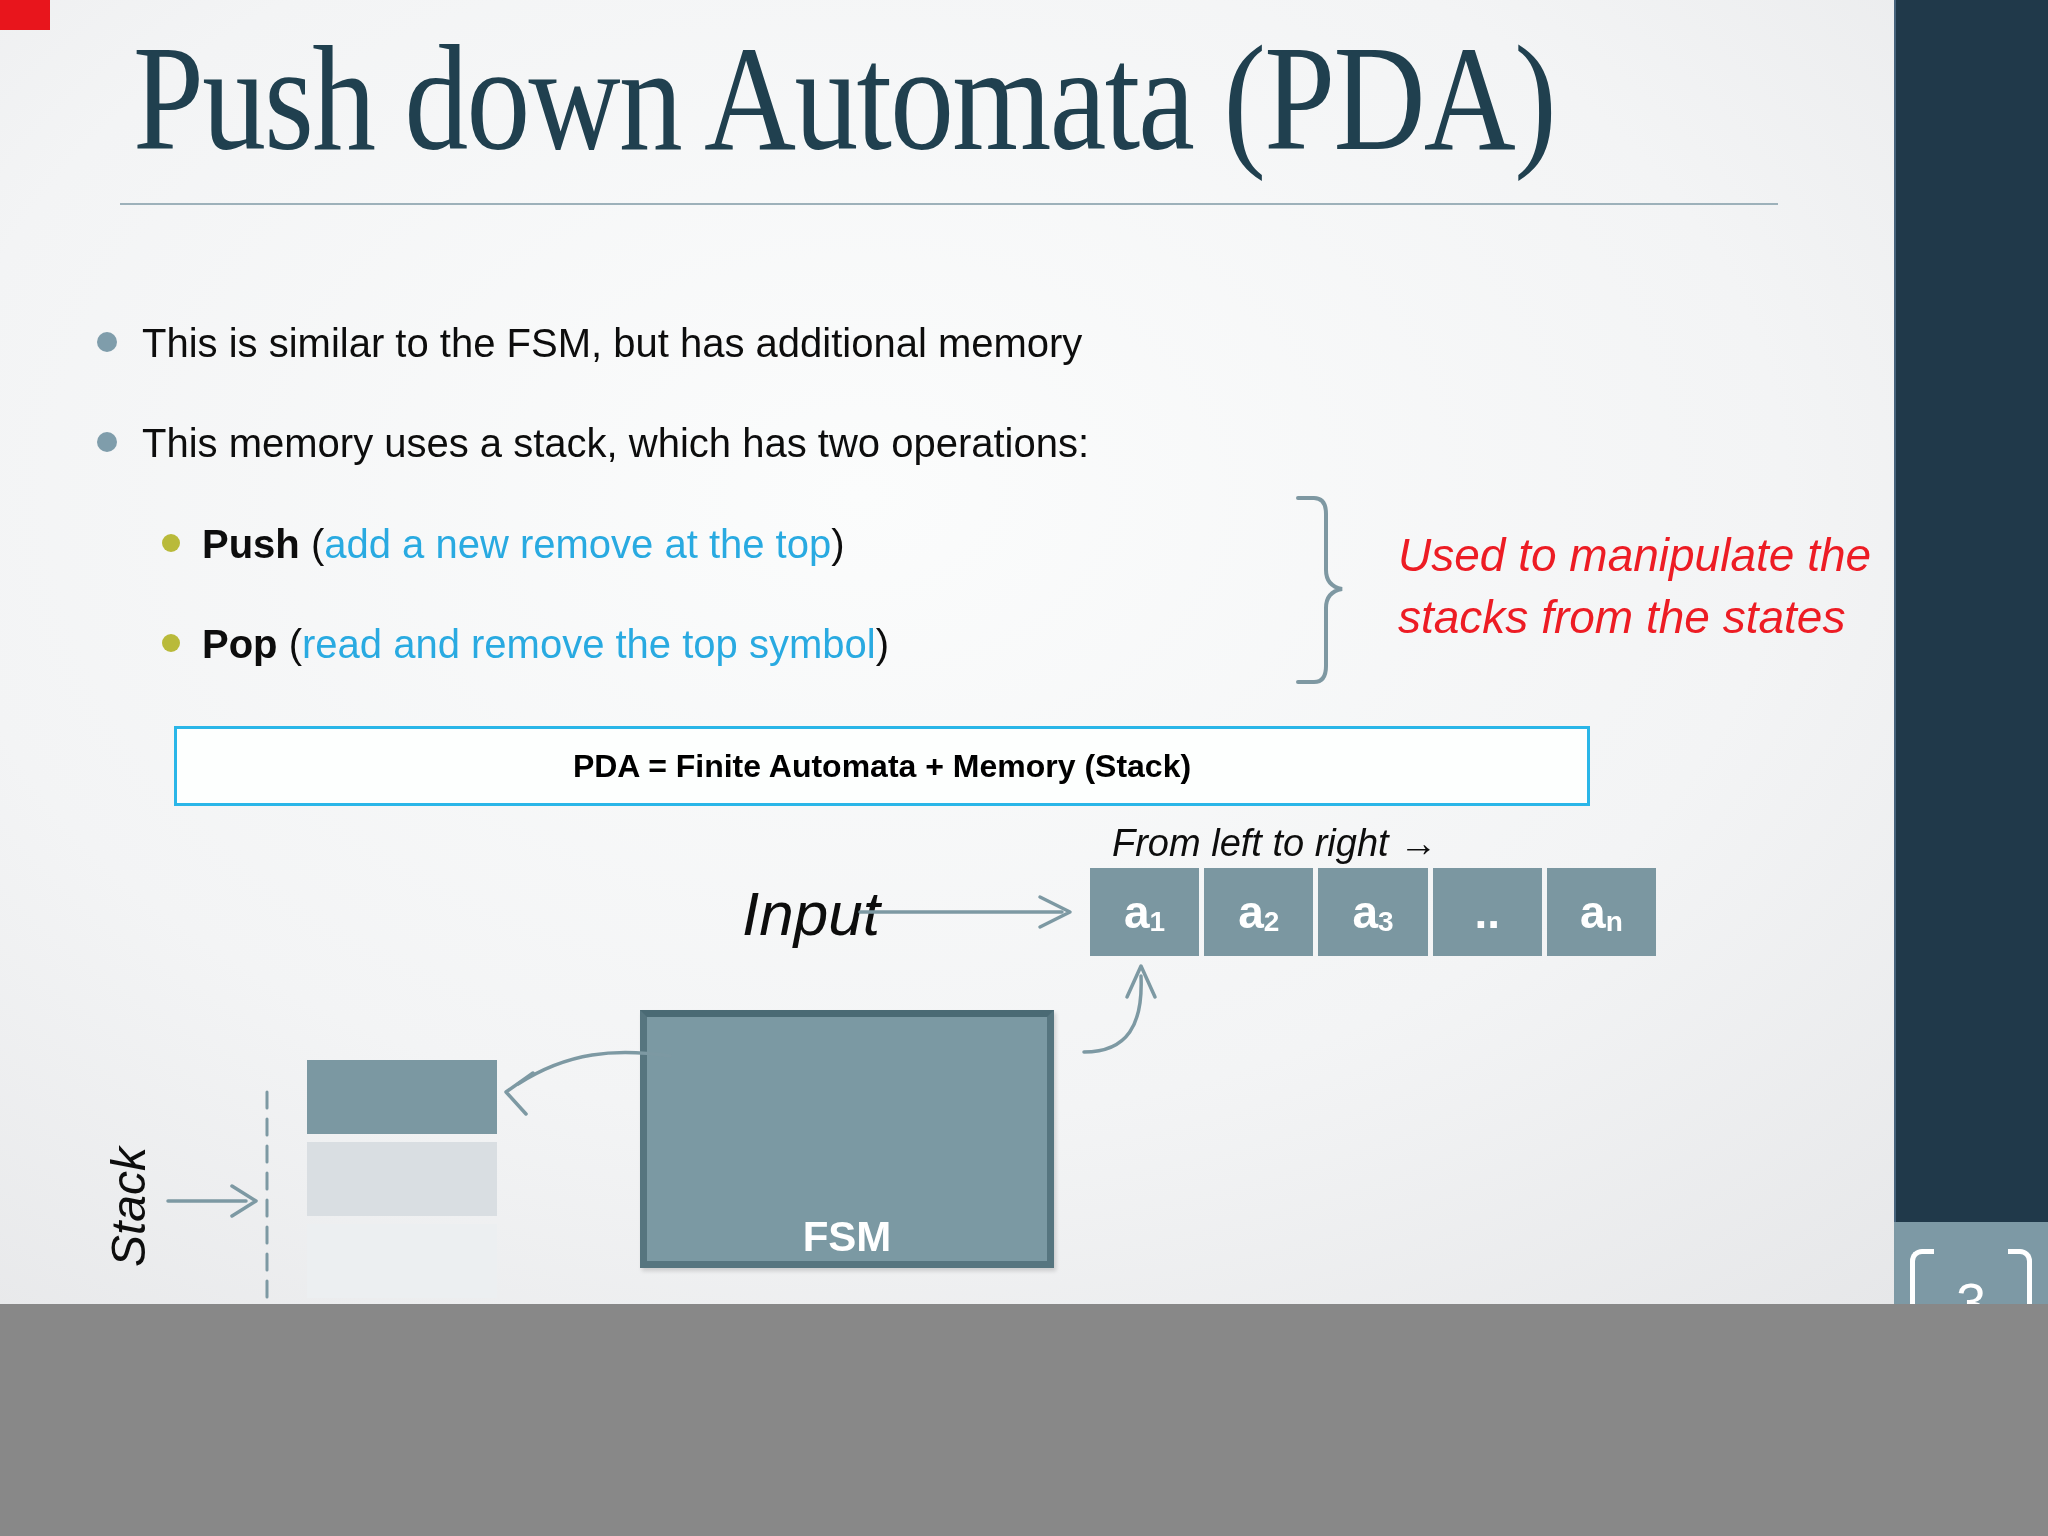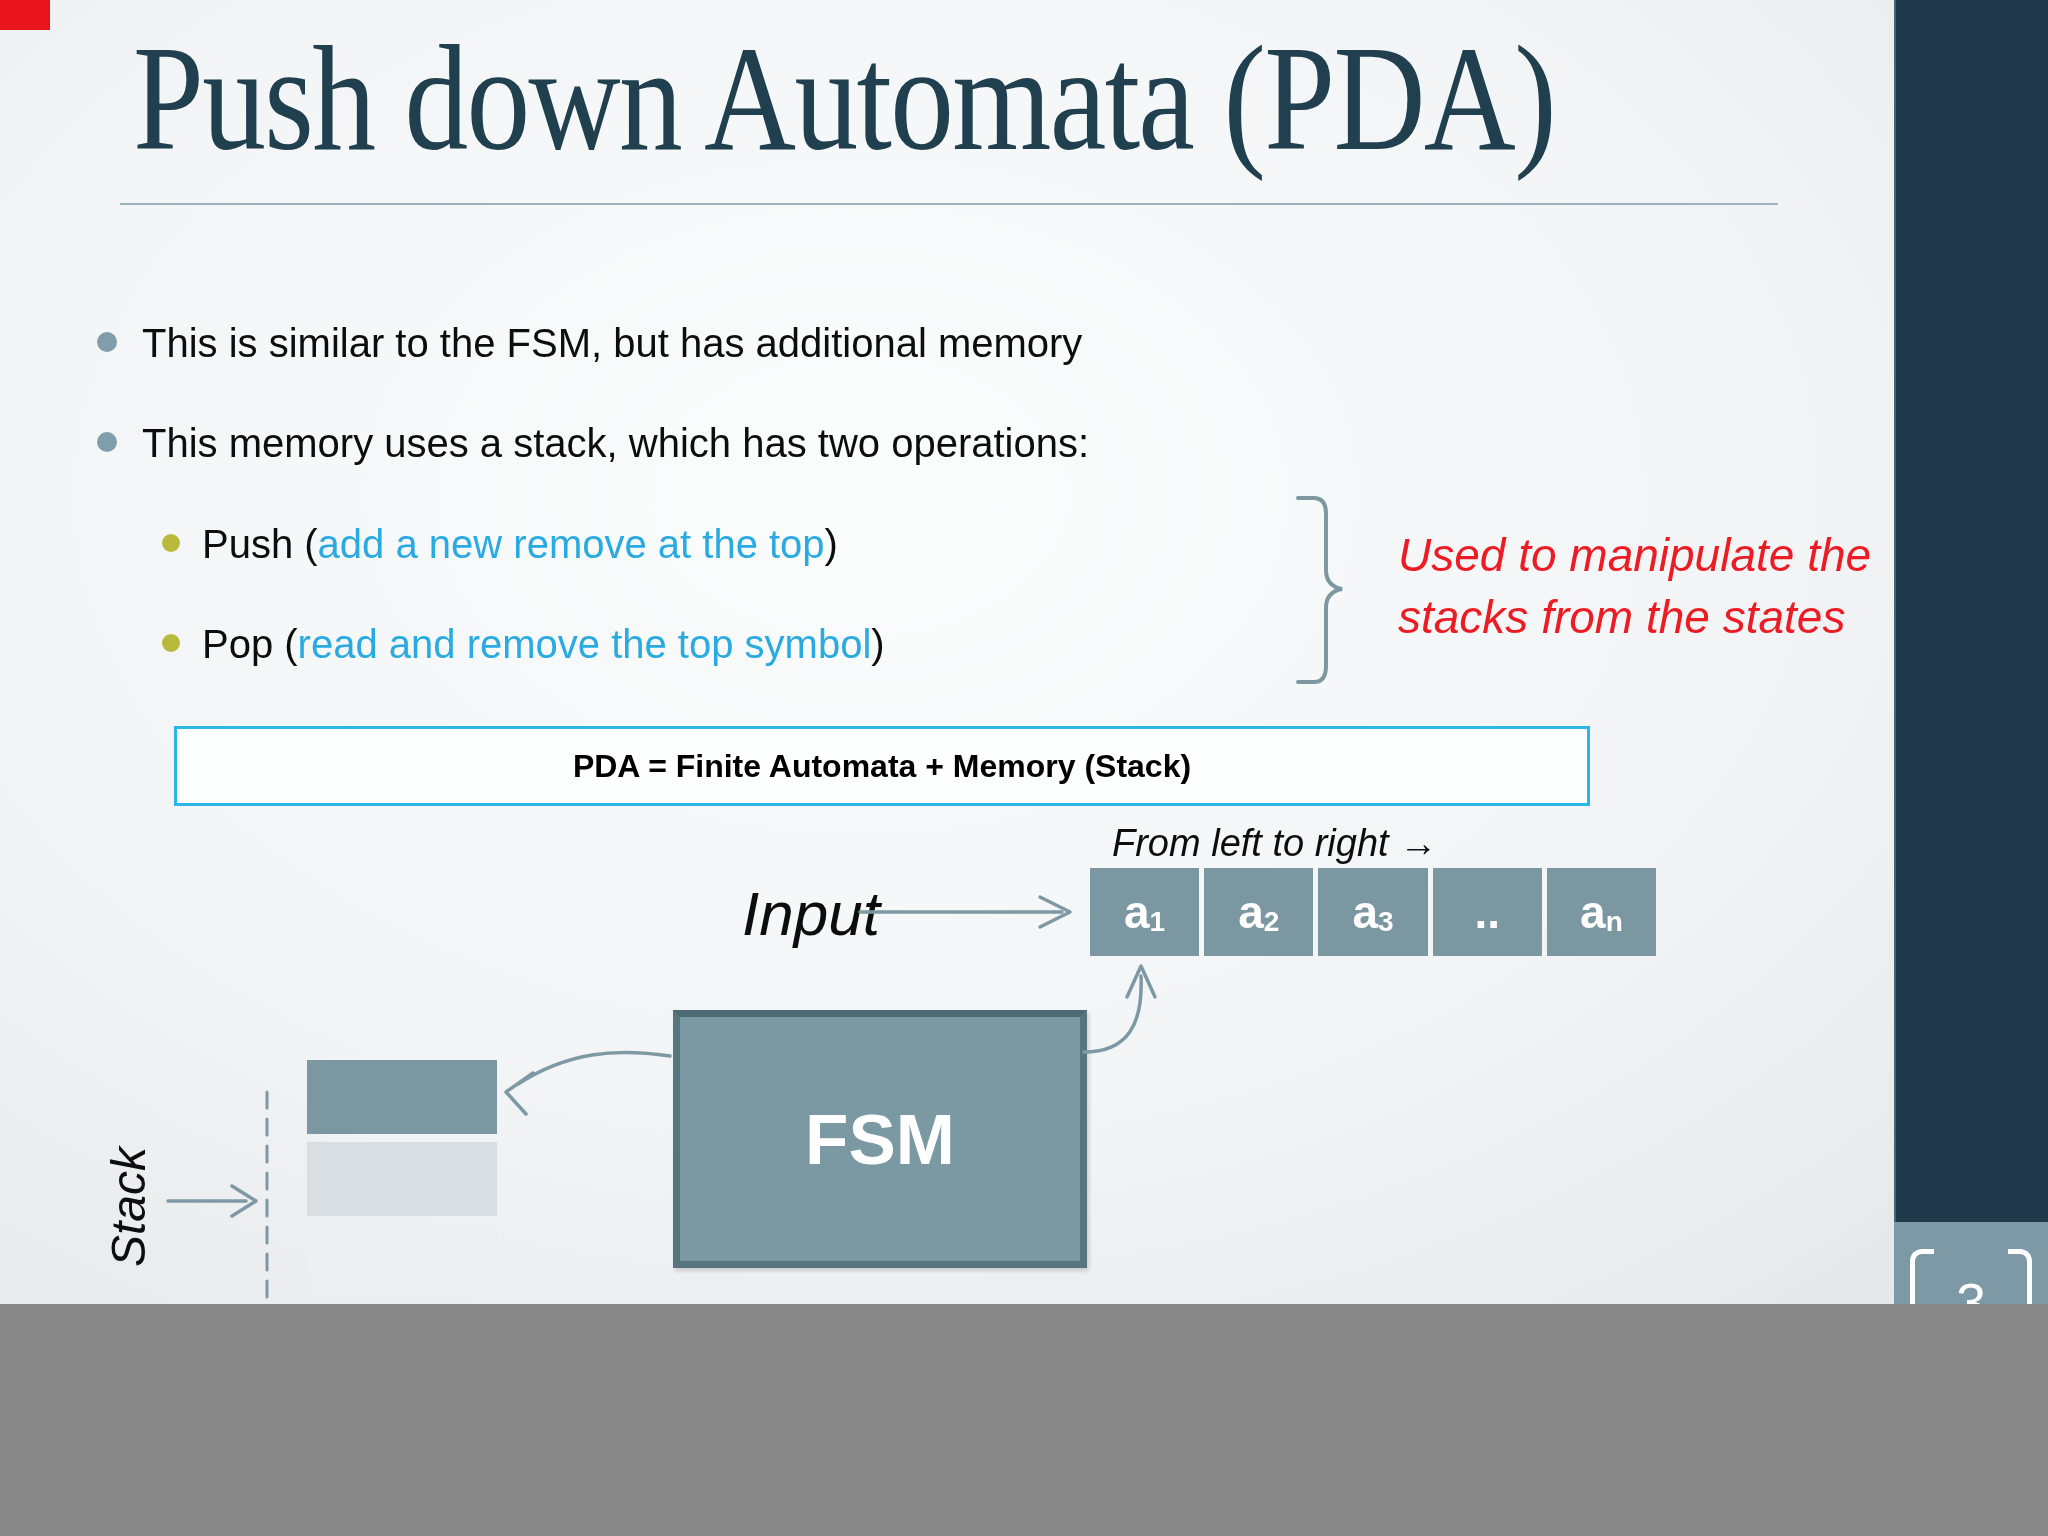--- a/index.html
+++ b/index.html
@@ -16,39 +16,39 @@
     left:133px;top:14px;font-family:"Liberation Serif",serif;font-size:150px;line-height:1.12;
     color:#20404f;white-space:nowrap;transform:scaleX(.85);transform-origin:left top;letter-spacing:-2px;
   }
   .rule{left:120px;top:203px;width:1658px;height:2px;background:#9db1ba;}
   
   .dot{border-radius:50%;}
   .dot-main{width:20px;height:20px;background:#7f9dab;}
   .dot-sub{width:18px;height:18px;background:#b9ba3a;}
   .btext{font-size:40px;line-height:64px;white-space:nowrap;}
   .cyan{color:#29aae1;}
-  .term{font-weight:normal;}
+  .term{font-weight:bold;}
   .note{left:1398px;top:524px;font-size:46px;line-height:62px;font-style:italic;color:#ed1c24;white-space:nowrap;}
   
   .formula{
     left:174px;top:726px;width:1410px;height:74px;background:#fdfffe;border:3px solid #2ab6e8;
     display:flex;align-items:center;justify-content:center;font-size:32px;font-weight:bold;color:#000;
   }
   
   .dirlabel{left:1112px;top:822px;font-size:38px;font-style:italic;white-space:nowrap;}
   .tape{left:1090px;top:868px;width:566px;height:88px;display:flex;gap:5px;}
   .tcell{flex:1;background:#7b97a1;color:#fff;font-size:46px;font-weight:bold;
          display:flex;align-items:center;justify-content:center;}
   .tcell sub{font-size:28px;line-height:0;transform:translateY(10px);}
   .inlabel{left:742px;top:878px;font-size:62px;font-style:italic;text-align:right;}
   .fsm{
-    left:673px;top:1010px;width:414px;height:258px;background:#7b99a3;
+    left:640px;top:1010px;width:414px;height:258px;background:#7b99a3;
     border:7px solid #56757f;border-top-color:#4a6a74;box-sizing:border-box;
-    display:flex;align-items:center;justify-content:center;
-    color:#fff;font-size:71px;font-weight:bold;box-shadow:2px 3px 4px rgba(0,0,0,.15);
+    display:flex;align-items:flex-end;justify-content:center;
+    color:#fff;font-size:42px;font-weight:bold;box-shadow:2px 3px 4px rgba(0,0,0,.15);
   }
   .scell{left:307px;width:190px;height:74px;}
   .sc1{top:1060px;background:#7b98a2;}
   .sc2{top:1142px;background:#d9dee2;}
   .sc3{top:1224px;background:#eceff1;}
   .sc4{top:1306px;background:#d9dee2;}
   .sc5{top:1388px;background:#eceff1;}
   .stacklabel{
     left:128px;top:1207px;transform:translate(-50%,-50%) rotate(-90deg);
     font-size:48px;font-style:italic;white-space:nowrap;

